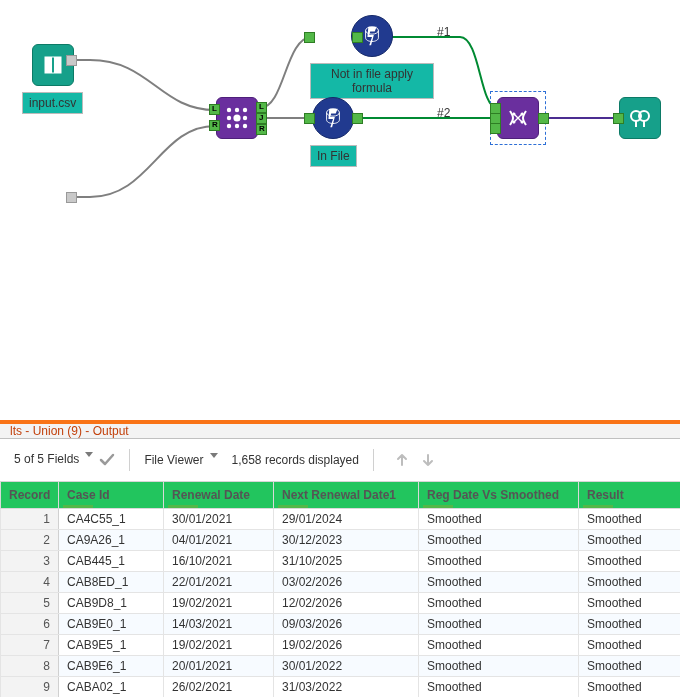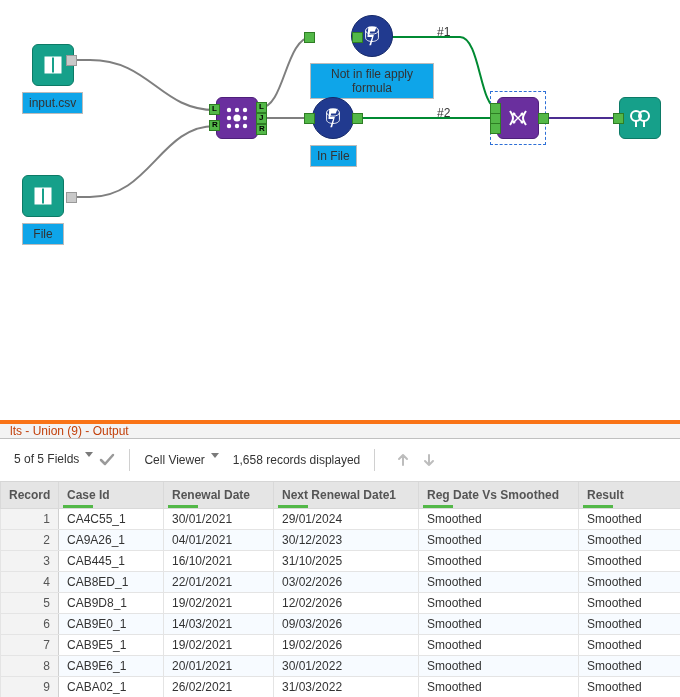--- a/index.html
+++ b/index.html
@@ -1,35 +1,35 @@
 <!DOCTYPE html>
 <html><head>
 <meta charset="utf-8">
 <style>
   html,body{margin:0;padding:0;font-family:"Segoe UI",Arial,sans-serif;font-size:12px;color:#333;background:#fff;}
   .canvas{position:relative;width:680px;height:420px;background:#fff;}
   .node{position:absolute;text-align:center;}
   .node .tool{width:40px;height:40px;margin:0 auto;border:1px solid rgba(0,0,0,0.08);border-radius:6px;display:flex;align-items:center;justify-content:center;}
-  .node .label{margin-top:6px;padding:3px 6px;border:1px solid #bbb;background:#0ea5e9;font-size:12px;color:#333;max-width:120px;word-wrap:break-word;}
+  .node .label{margin-top:6px;padding:3px 6px;border:1px solid #bbb;background:#14b8a6;font-size:12px;color:#333;max-width:120px;word-wrap:break-word;}
   .anchor{position:absolute;width:9px;height:9px;background:#53b848;border:1px solid #2e7d24;}
   .anchor.gray{background:#c9c9c9;border:1px solid #999;}
   .port-label{position:absolute;font-size:8px;font-weight:bold;color:#000;pointer-events:none;}
   .conn-label{position:absolute;font-size:12px;color:#333;}
   svg.wires{position:absolute;left:0;top:0;pointer-events:none;}
   .selected{position:absolute;border:1px dashed #2d6fd6;}
   .results-header{border-top:4px solid #f97316;border-bottom:1px solid #c0c0c0;background:#f3f3f3;padding:0 10px;color:#c2410c;}
   .toolbar{display:flex;align-items:center;gap:14px;padding:10px 14px;border-bottom:1px solid #d6d6d6;background:#fff;}
   .toolbar .sep{width:1px;height:22px;background:#d0d0d0;}
   .toolbar .dropdown{display:flex;align-items:flex-start;gap:6px;cursor:pointer;}
   .chev{width:0;height:0;border-left:4px solid transparent;border-right:4px solid transparent;border-top:5px solid #7a7a7a;display:inline-block;}
   .check svg{display:block;}
   .nav-arrows{display:flex;gap:10px;margin-left:6px;}
   .nav-arrows svg{display:block;}
   table.grid{border-collapse:collapse;width:680px;table-layout:fixed;}
-  table.grid th{background:#e5e5e5;color:#555;font-weight:600;text-align:left;padding:6px 8px;border:1px solid #d9d9d9;border-top:none;position:relative;font-size:12px;white-space:nowrap;overflow:hidden;}
+  table.grid th{background:#22c55e;color:#555;font-weight:600;text-align:left;padding:6px 8px;border:1px solid #d9d9d9;border-top:none;position:relative;font-size:12px;white-space:nowrap;overflow:hidden;}
   table.grid th .underline{position:absolute;left:4px;bottom:0;height:3px;width:30px;background:#53b848;}
   table.grid td{border:1px solid #e4e4e4;padding:3px 8px;font-size:12px;white-space:nowrap;overflow:hidden;}
   table.grid td.recno{text-align:right;background:#f3f3f3;color:#555;border-right:1px solid #d0d0d0;}
   table.grid tr:nth-child(even) td:not(.recno){background:#f7fbff;}
 </style>
 </head>
 <body>
 
 <div class="canvas">
 
@@ -55,29 +55,20 @@
       <svg width="24" height="24" viewBox="0 0 24 24">
           <path fill="#fff" d="M4 3h16v18H4z" opacity="0"></path>
           <path fill="#fff" d="M4 4h7v16H4zM13 4h7v16h-7z"></path>
           <rect x="4" y="4" width="16" height="16" fill="none" stroke="#fff" stroke-width="1"></rect>
         </svg>
     </div>
     <div class="label">input.csv</div>
   </div>
   <div class="anchor gray" style="left:66px;top:55px;"></div>
 
-  <div class="node" style="left:22px;top:175px;">
-    <div class="tool" style="background:#16a08a;border-color:#0c7a66;">
-      <svg width="24" height="24" viewBox="0 0 24 24">
-          <path fill="#fff" d="M4 4h7v16H4zM13 4h7v16h-7z"></path>
-          <rect x="4" y="4" width="16" height="16" fill="none" stroke="#fff" stroke-width="1"></rect>
-        </svg>
-    </div>
-    <div class="label">File</div>
-  </div>
   <div class="anchor gray" style="left:66px;top:192px;"></div>
 
   <div class="node" style="left:216px;top:97px;">
     <div class="tool" style="background:#6a2f9e;border-color:#4e1f7a;">
       <svg width="26" height="26" viewBox="0 0 26 26">
         <circle cx="5" cy="5" r="2.2" fill="#fff"></circle>
           <circle cx="13" cy="5" r="2.2" fill="#fff"></circle>
           <circle cx="21" cy="5" r="2.2" fill="#fff"></circle>
         <circle cx="5" cy="13" r="2.2" fill="#fff"></circle>
           <circle cx="13" cy="13" r="3.6" fill="#fff"></circle>
@@ -169,21 +160,21 @@
     <span>5 of 5 Fields</span>
     <span class="chev"></span>
     <span class="check">
       <svg width="16" height="16" viewBox="0 0 16 16">
           <path d="M2 8l4 4 8-9" stroke="#9a9a9a" stroke-width="2.5" fill="none" stroke-linecap="round" stroke-linejoin="round"></path>
         </svg>
     </span>
   </div>
   <div class="sep"></div>
   <div class="dropdown">
-    <span>Cell Viewer</span>
+    <span>File Viewer</span>
     <span class="chev"></span>
   </div>
   <span>1,658 records displayed</span>
   <div class="sep"></div>
   <div class="nav-arrows">
     <span>
       <svg width="16" height="16" viewBox="0 0 16 16">
           <path d="M8 3v10M8 3l-4 4M8 3l4 4" stroke="#bdbdbd" stroke-width="2" fill="none" stroke-linecap="round" stroke-linejoin="round"></path>
         </svg>
     </span>

